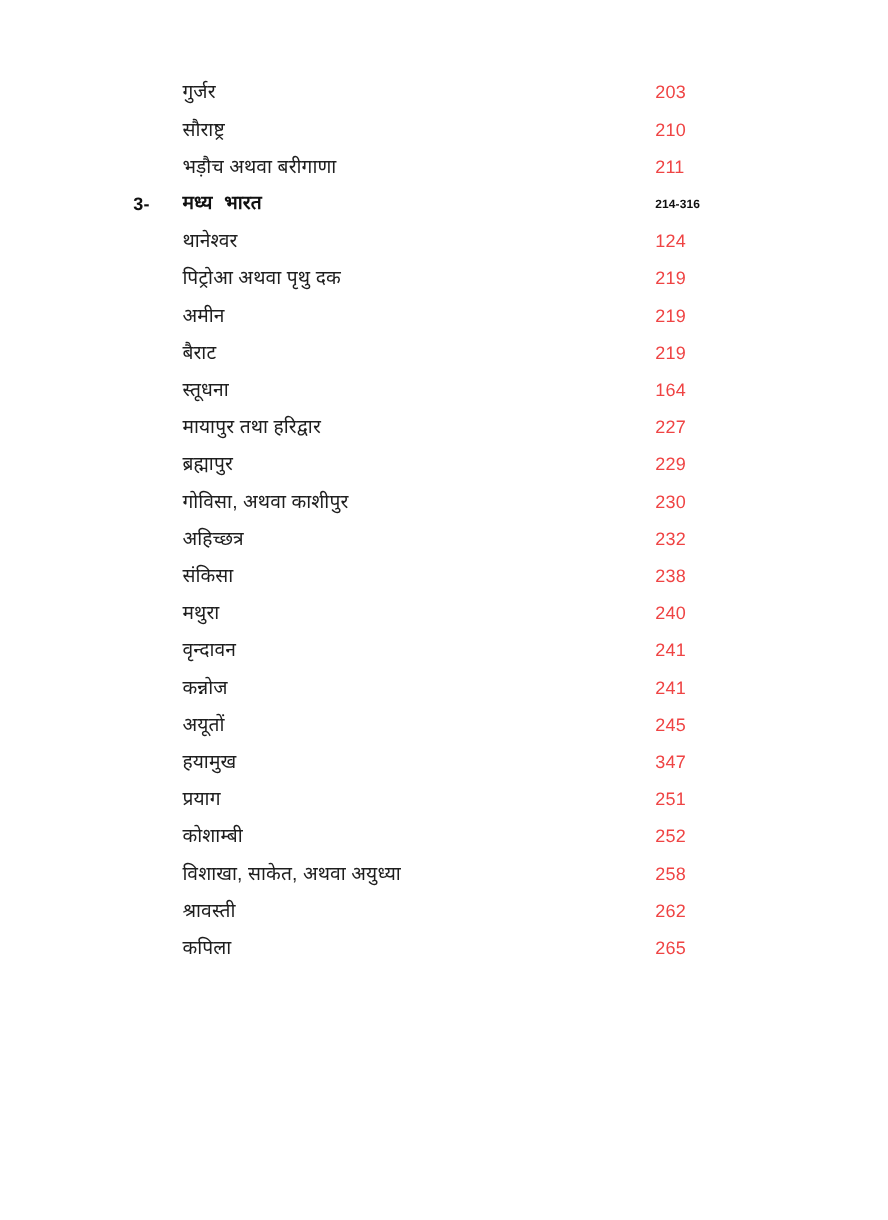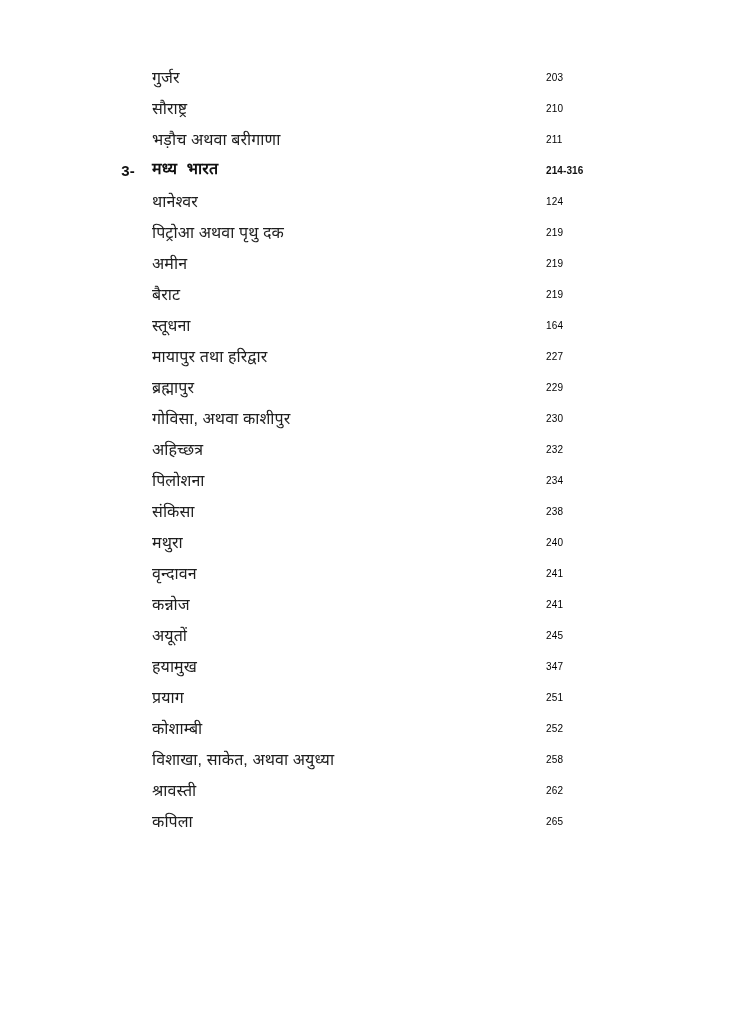--- a/index.html
+++ b/index.html
@@ -10,21 +10,20 @@
   }
 
   .page {
     position: relative;
     width: 740px;
     height: 1017px;
     margin: 0 auto;
     background: #ffffff;
     overflow: hidden;
     font-family: "Liberation Sans", "DejaVu Sans", sans-serif;
-    text-align: center;
     -webkit-font-smoothing: antialiased;
   }
 
   .toc {
     position: absolute;
     left: 0;
     top: 62px;
     width: 740px;
   }
 
@@ -52,22 +51,22 @@
     top: 0;
     font-size: 16px;
     color: #1e1e1e;
     letter-spacing: 0.1px;
   }
 
   .row-page {
     position: absolute;
     left: 546px;
     top: 0;
-    font-size: 10px;
-    color: #000000;
+    font-size: 15px;
+    color: #ef4444;
     letter-spacing: 0.2px;
   }
 
   
   .toc-row.section .row-marker,
   .toc-row.section .row-title,
   .toc-row.section .row-page {
     font-weight: bold;
     color: #101010;
   }
@@ -147,25 +146,20 @@
         <span class="row-title">गोविसा, अथवा काशीपुर</span>
         <span class="row-page">230</span>
       </div>
       <div class="toc-row">
         <span class="row-marker"></span>
         <span class="row-title">अहिच्छत्र</span>
         <span class="row-page">232</span>
       </div>
       <div class="toc-row">
         <span class="row-marker"></span>
-        <span class="row-title">पिलोशना</span>
-        <span class="row-page">234</span>
-      </div>
-      <div class="toc-row">
-        <span class="row-marker"></span>
         <span class="row-title">संकिसा</span>
         <span class="row-page">238</span>
       </div>
       <div class="toc-row">
         <span class="row-marker"></span>
         <span class="row-title">मथुरा</span>
         <span class="row-page">240</span>
       </div>
       <div class="toc-row">
         <span class="row-marker"></span>

